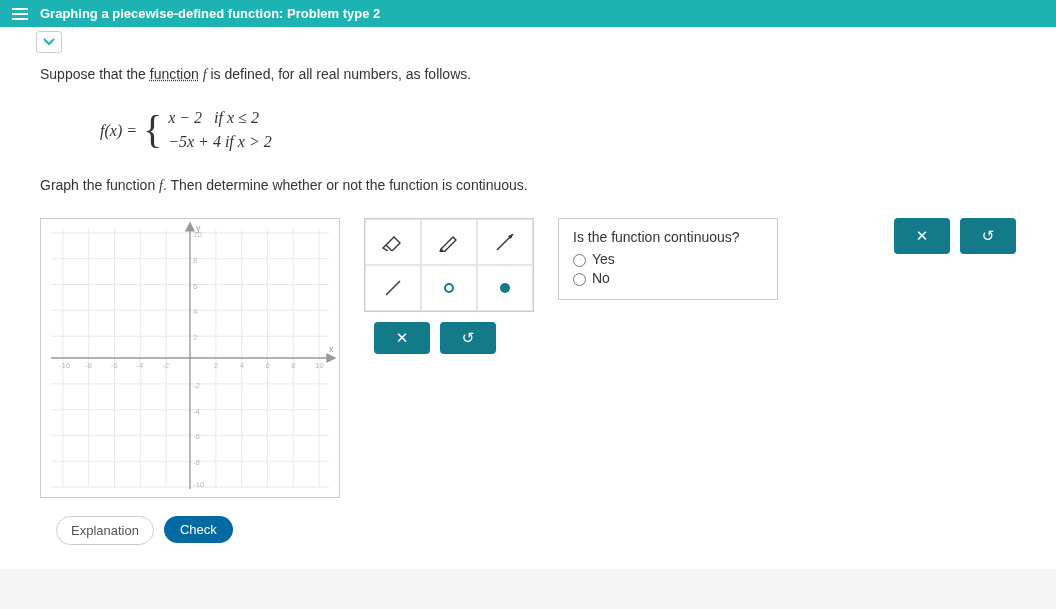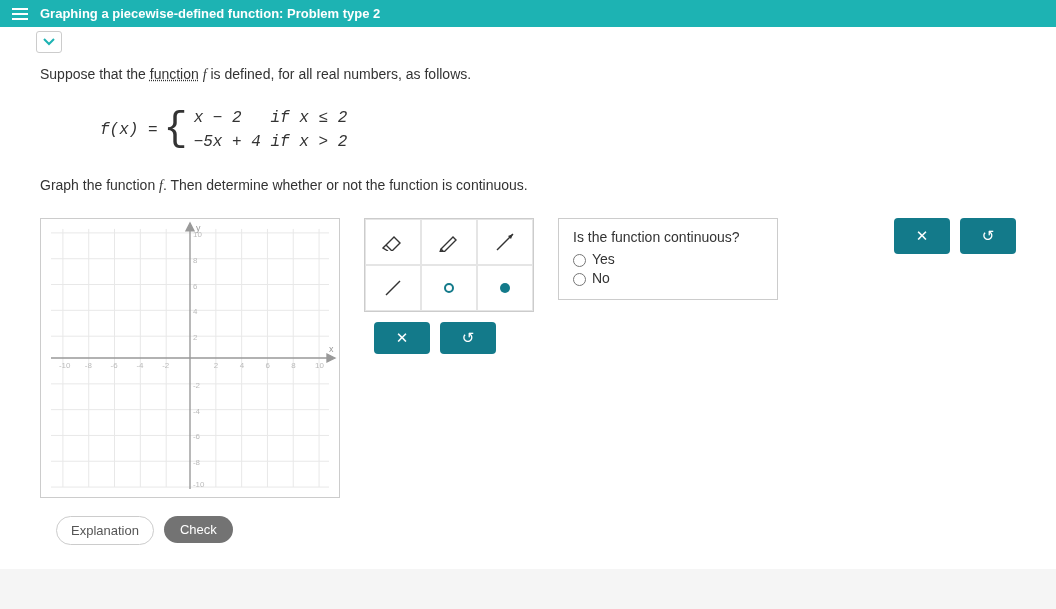--- a/index.html
+++ b/index.html
@@ -26,21 +26,21 @@
   .hamburger span{ width:16px; height:2px; background:#fff;}
   .content-wrap { background:#fff; padding:0 20px 10px 20px; position:relative; }
   .chevron-box {
     position:absolute; top:4px; left:36px;
     width:26px;height:22px;border:1px solid #ccc;border-radius:3px;
     display:flex;align-items:center;justify-content:center;
     background:#fff; color:#1db3b3; font-size:12px;
   }
   .problem-text { padding: 36px 20px 10px 20px; line-height:1.6;}
   .underline { text-decoration: underline dotted; }
-  .math-block { margin:12px 0 12px 60px; font-family:Liberation Mono, monospace; font-style:italic; font-size:16px;}
+  .math-block { margin:12px 0 12px 60px; font-family:Liberation Serif, serif; font-style:italic; font-size:16px;}
   .brace-wrap{display:flex;align-items:center;gap:6px;}
   .brace{font-size:40px; font-style:normal;}
   .cases div{line-height:1.5;}
   .instr{margin-top:8px;}
   .work-row{display:flex; align-items:flex-start; gap:24px; padding:10px 20px;}
   
   .graph-box{border:1px solid #ccc; width:300px; height:280px; position:relative; background:#fff;}
   .graph-box svg{width:100%;height:100%;}
   
   .palette{border:1px solid #ccc; width:170px; background:#fff;}
@@ -51,21 +51,21 @@
   
   .q-box{border:1px solid #ccc;background:#fff;padding:10px 14px;width:220px;}
   .q-box .opts{margin-top:6px;}
   .q-box label{display:flex;align-items:flex-end;gap:6px;margin:3px 0;cursor:pointer;}
   
   .right-btns{display:flex;gap:10px;margin-left:auto;}
   .right-btns .btn-teal{width:56px;height:36px;}
   
   .footer{padding:8px 20px 14px 36px;display:flex;gap:10px;align-items:flex-start;}
   .btn-outline{background:#fff;border:1px solid #ccc;border-radius:16px;padding:6px 14px;color:#555;cursor:pointer;font-size:13px;}
-  .btn-check{background:#737373;color:#fff;border:none;border-radius:16px;padding:6px 16px;cursor:pointer;font-size:13px;}
+  .btn-check{background:#0369a1;color:#fff;border:none;border-radius:16px;padding:6px 16px;cursor:pointer;font-size:13px;}
   .solid-dot{width:10px;height:10px;border-radius:50%;background:#137a8a;}
   .open-dot{width:10px;height:10px;border-radius:50%;border:2px solid #137a8a;background:#fff;}
   .italic-f{font-style:italic;font-family:"Times New Roman",serif;}
 </style>
 </head>
 <body>
 
 <div class="header">
   <div class="hamburger">
       <span></span>

